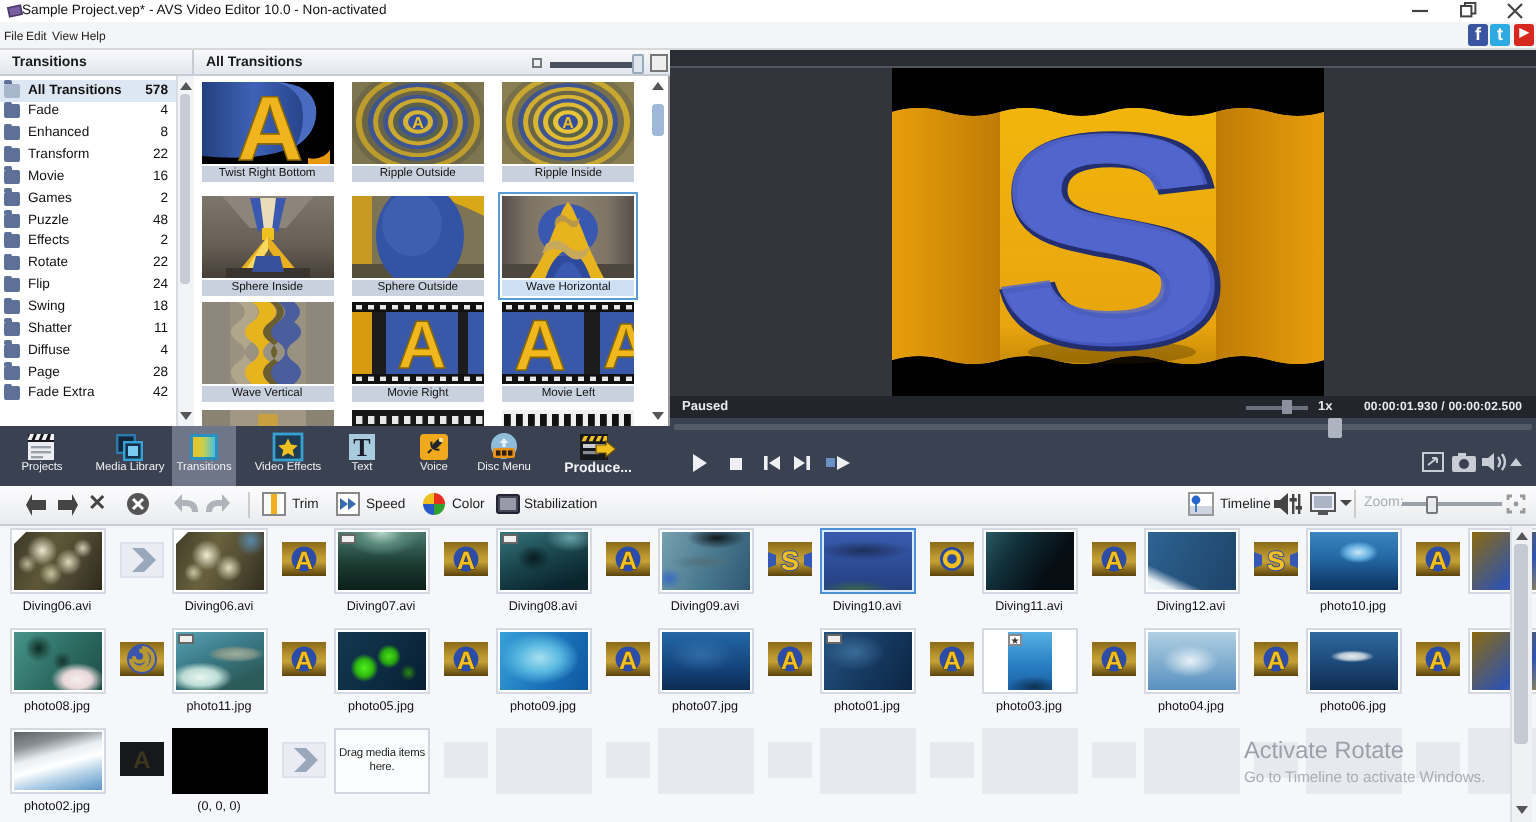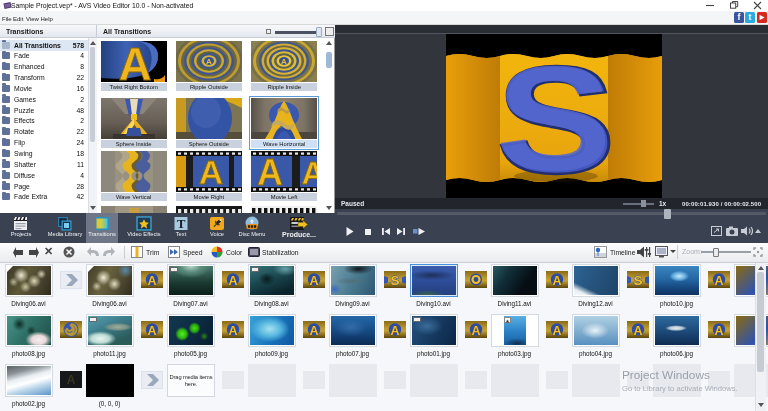--- a/index.html
+++ b/index.html
@@ -1020,14 +1020,14 @@
     <div class="emptyslot" style="left:410px; top:364px; width:48px; height:33px;"></div>
     <div class="emptyslot" style="left:491px; top:364px; width:48px; height:33px;"></div>
     <div class="emptyslot" style="left:572px; top:364px; width:48px; height:33px;"></div>
     <div class="emptyslot" style="left:653px; top:364px; width:48px; height:33px;"></div>
     <div class="emptyslot" style="left:734px; top:364px; width:48px; height:33px;"></div>
   </div>
 <div id="mediascroll" class="abs"></div>
 <div id="mediathumb" class="abs"></div>
 <div class="abs" style="left:758px; top:266px; width:0; height:0; border-bottom:4px solid #555; border-left:3px solid transparent; border-right:3px solid transparent;"></div>
 <div class="abs" style="left:758px; top:403px; width:0; height:0; border-top:4px solid #555; border-left:3px solid transparent; border-right:3px solid transparent;"></div>
-<div id="activate1" class="abs">Project Windows</div>
-<div id="activate2" class="abs">Go to Library to activate Windows.</div>
+<div id="activate1" class="abs">Activate Rotate</div>
+<div id="activate2" class="abs">Go to Timeline to activate Windows.</div>
 
 </body></html>

